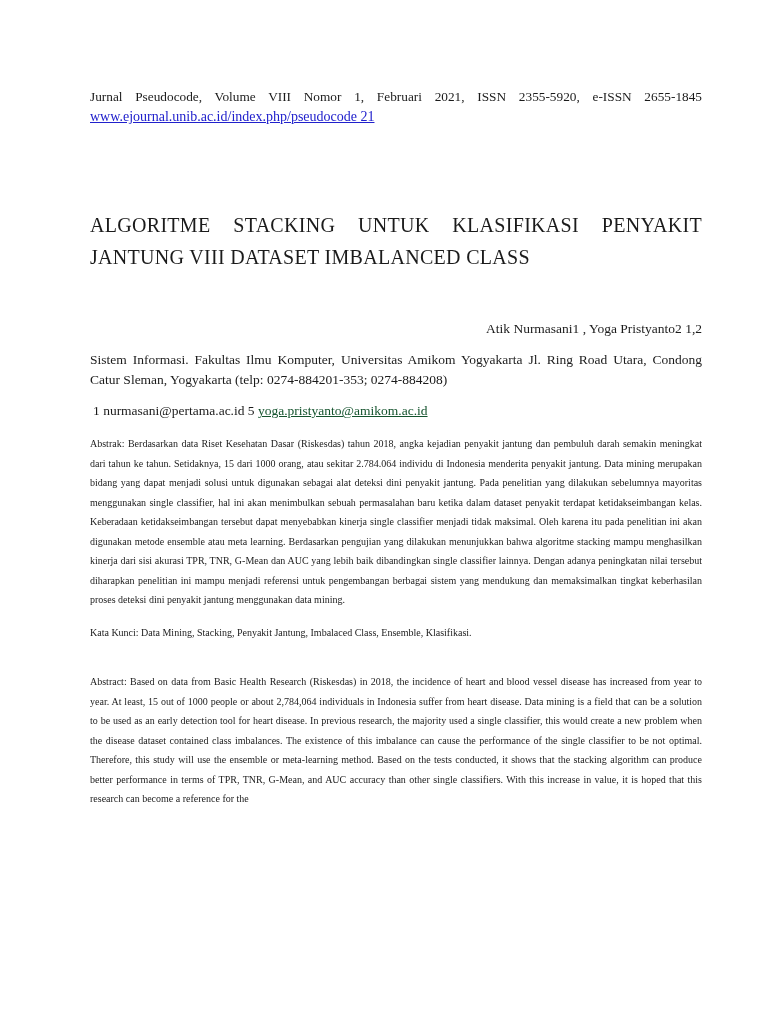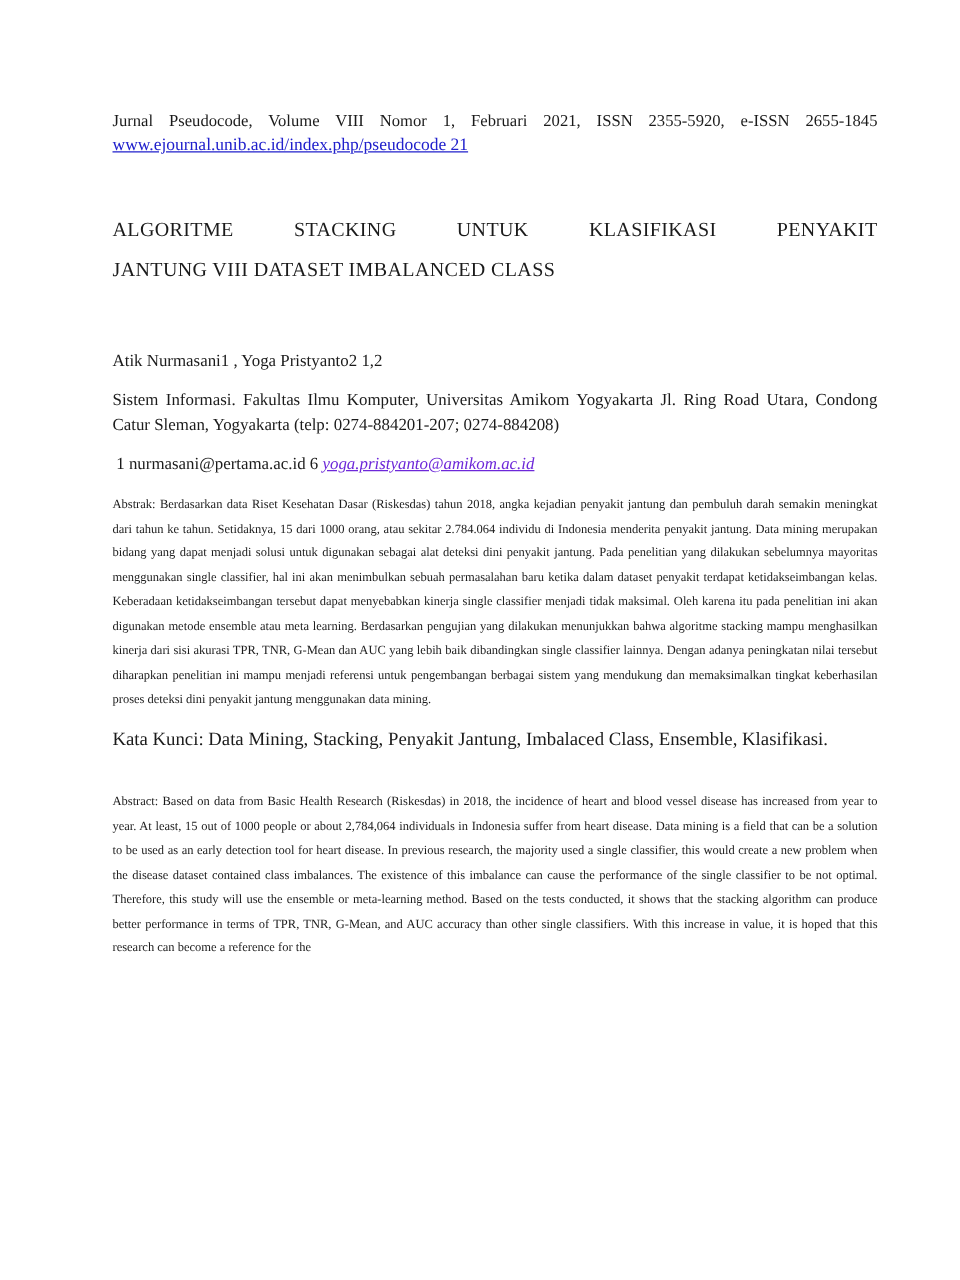--- a/index.html
+++ b/index.html
@@ -36,33 +36,34 @@
   .jlink {
     display: inline-block;
     margin-top: 3px;
     font-size: 14px;
     line-height: 17px;
     color: #2020cc;
     text-decoration: underline;
     cursor: pointer;
   }
   .title {
-    margin: 44px 0 0 0;
-    font-size: 16px;
+    margin: 84px 0 0 0;
+    font-size: 20px;
     font-weight: normal;
     line-height: 32px;
     letter-spacing: 0.3px;
   }
   .title .tline {
     display: block;
   }
   .authors {
     margin: 46px 0 12px 0;
     font-size: 13.5px;
     line-height: 19px;
+    text-align: right;
   }
   .affiliation {
     margin: 9px 0 0 0;
     font-size: 13.5px;
     line-height: 19.5px;
     text-align: justify;
   }
   .emails {
     margin: 12px 0 0 0;
     padding-left: 3px;
@@ -75,21 +76,21 @@
     cursor: pointer;
   }
   .para {
     margin: 14px 0 0 0;
     font-size: 10px;
     line-height: 19.5px;
     text-align: justify;
   }
   .keywords {
     margin: 13px 0 0 0;
-    font-size: 15px;
+    font-size: 10px;
     line-height: 19.5px;
   }
   .abstract-en {
     margin-top: 30px;
   }
 </style>
 </head>
 <body>
 
 <div class="page" style="background: rgb(255, 255, 255); color: rgb(27, 27, 27);">
@@ -100,23 +101,23 @@
       <a class="jlink" style="color: rgb(32, 32, 204);">www.ejournal.unib.ac.id/index.php/pseudocode 21</a>
     </div>
 
     <h1 class="title">
       <span class="tline stretch">ALGORITME STACKING UNTUK KLASIFIKASI PENYAKIT</span>
       <span class="tline">JANTUNG VIII DATASET IMBALANCED CLASS</span>
     </h1>
 
     <p class="authors">Atik Nurmasani1 , Yoga Pristyanto2 1,2</p>
 
-    <p class="affiliation">Sistem Informasi. Fakultas Ilmu Komputer, Universitas Amikom Yogyakarta Jl. Ring Road Utara, Condong Catur Sleman, Yogyakarta (telp: 0274-884201-207; 0274-884208)</p>
+    <p class="affiliation">Sistem Informasi. Fakultas Ilmu Komputer, Universitas Amikom Yogyakarta Jl. Ring Road Utara, Condong Catur Sleman, Yogyakarta (telp: 0274-884201-353; 0274-884208)</p>
 
-    <p class="emails"><span>1 nurmasani@pertama.ac.id 6 </span><a class="email-link" style="color: #6d28d9; font-style: italic;">yoga.pristyanto@amikom.ac.id</a></p>
+    <p class="emails"><span>1 nurmasani@pertama.ac.id 5 </span><a class="email-link" style="color: #14532d;">yoga.pristyanto@amikom.ac.id</a></p>
 
     <p class="para">Abstrak: Berdasarkan data Riset Kesehatan Dasar (Riskesdas) tahun 2018, angka kejadian penyakit jantung dan pembuluh darah semakin meningkat dari tahun ke tahun. Setidaknya, 15 dari 1000 orang, atau sekitar 2.784.064 individu di Indonesia menderita penyakit jantung. Data mining merupakan bidang yang dapat menjadi solusi untuk digunakan sebagai alat deteksi dini penyakit jantung. Pada penelitian yang dilakukan sebelumnya mayoritas menggunakan single classifier, hal ini akan menimbulkan sebuah permasalahan baru ketika dalam dataset penyakit terdapat ketidakseimbangan kelas. Keberadaan ketidakseimbangan tersebut dapat menyebabkan kinerja single classifier menjadi tidak maksimal. Oleh karena itu pada penelitian ini akan digunakan metode ensemble atau meta learning. Berdasarkan pengujian yang dilakukan menunjukkan bahwa algoritme stacking mampu menghasilkan kinerja dari sisi akurasi TPR, TNR, G-Mean dan AUC yang lebih baik dibandingkan single classifier lainnya. Dengan adanya peningkatan nilai tersebut diharapkan penelitian ini mampu menjadi referensi untuk pengembangan berbagai sistem yang mendukung dan memaksimalkan tingkat keberhasilan proses deteksi dini penyakit jantung menggunakan data mining.</p>
 
     <p class="keywords">Kata Kunci: Data Mining, Stacking, Penyakit Jantung, Imbalaced Class, Ensemble, Klasifikasi.</p>
 
     <p class="para abstract-en">Abstract: Based on data from Basic Health Research (Riskesdas) in 2018, the incidence of heart and blood vessel disease has increased from year to year. At least, 15 out of 1000 people or about 2,784,064 individuals in Indonesia suffer from heart disease. Data mining is a field that can be a solution to be used as an early detection tool for heart disease. In previous research, the majority used a single classifier, this would create a new problem when the disease dataset contained class imbalances. The existence of this imbalance can cause the performance of the single classifier to be not optimal. Therefore, this study will use the ensemble or meta-learning method. Based on the tests conducted, it shows that the stacking algorithm can produce better performance in terms of TPR, TNR, G-Mean, and AUC accuracy than other single classifiers. With this increase in value, it is hoped that this research can become a reference for the</p>
 
   </div>
 </div>
 

